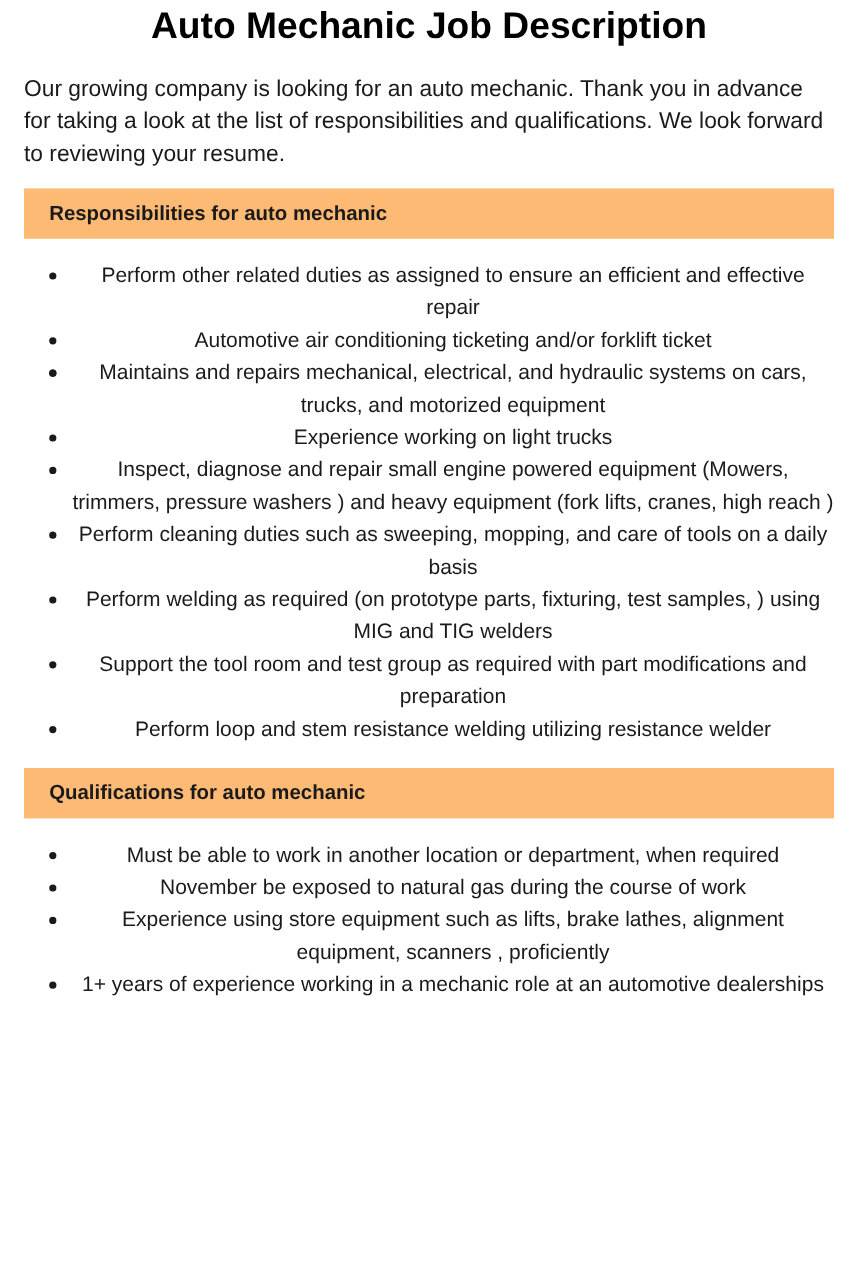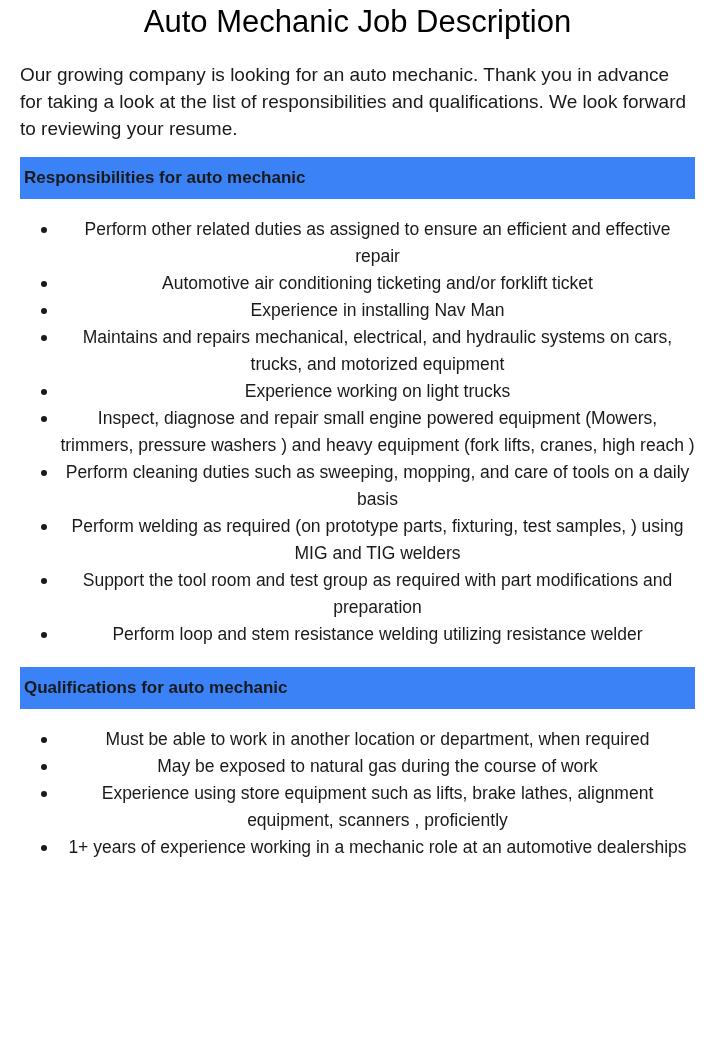--- a/index.html
+++ b/index.html
@@ -11,36 +11,36 @@
     color: #1a1a1a;
   }
   .page { padding: 0 25px 0 20px; }
   h1 {
     margin: 0;
     padding-top: 2px;
     height: 42px;
     line-height: 40px;
     text-align: center;
     font-size: 31px;
-    font-weight: normal;
+    font-weight: bold;
     color: #000;
     letter-spacing: 0;
   }
   .intro {
     margin: 17px 0 0 0;
     font-size: 19px;
     line-height: 27px;
     color: #1a1a1a;
   }
   .section-header {
     margin-top: 15px;
-    background: #3b82f6;
+    background: #fdba74;
     height: 42px;
     line-height: 42px;
-    padding-left: 4px;
+    padding-left: 21px;
     font-size: 17px;
     font-weight: bold;
     color: #1a1a1a;
   }
   ul.items {
     list-style: none;
     margin: 17px 0 0 0;
     padding: 0;
     text-align: center;
   }
@@ -67,30 +67,30 @@
 
 <div class="page">
   <h1>Auto Mechanic Job Description</h1>
 
   <p class="intro">Our growing company is looking for an auto mechanic. Thank you in advance for taking a look at the list of responsibilities and qualifications. We look forward to reviewing your resume.</p>
 
   <div class="section-header">Responsibilities for auto mechanic</div>
   <ul class="items">
     <li><span class="bullet"></span><span>Perform other related duties as assigned to ensure an efficient and effective repair</span></li>
     <li><span class="bullet"></span><span>Automotive air conditioning ticketing and/or forklift ticket</span></li>
-    <li><span class="bullet"></span><span>Experience in installing Nav Man</span></li>
+    <li><span class="bullet"></span></li>
     <li><span class="bullet"></span><span>Maintains and repairs mechanical, electrical, and hydraulic systems on cars, trucks, and motorized equipment</span></li>
     <li><span class="bullet"></span><span>Experience working on light trucks</span></li>
     <li><span class="bullet"></span><span>Inspect, diagnose and repair small engine powered equipment (Mowers, trimmers, pressure washers ) and heavy equipment (fork lifts, cranes, high reach )</span></li>
     <li><span class="bullet"></span><span>Perform cleaning duties such as sweeping, mopping, and care of tools on a daily basis</span></li>
     <li><span class="bullet"></span><span>Perform welding as required (on prototype parts, fixturing, test samples, ) using MIG and TIG welders</span></li>
     <li><span class="bullet"></span><span>Support the tool room and test group as required with part modifications and preparation</span></li>
     <li><span class="bullet"></span><span>Perform loop and stem resistance welding utilizing resistance welder</span></li>
   </ul>
 
   <div class="section-header qual">Qualifications for auto mechanic</div>
   <ul class="items">
     <li><span class="bullet"></span><span>Must be able to work in another location or department, when required</span></li>
-    <li><span class="bullet"></span><span>May be exposed to natural gas during the course of work</span></li>
+    <li><span class="bullet"></span><span>November be exposed to natural gas during the course of work</span></li>
     <li><span class="bullet"></span><span>Experience using store equipment such as lifts, brake lathes, alignment equipment, scanners , proficiently</span></li>
     <li><span class="bullet"></span><span>1+ years of experience working in a mechanic role at an automotive dealerships</span></li>
   </ul>
 </div>
 
 </body></html>

